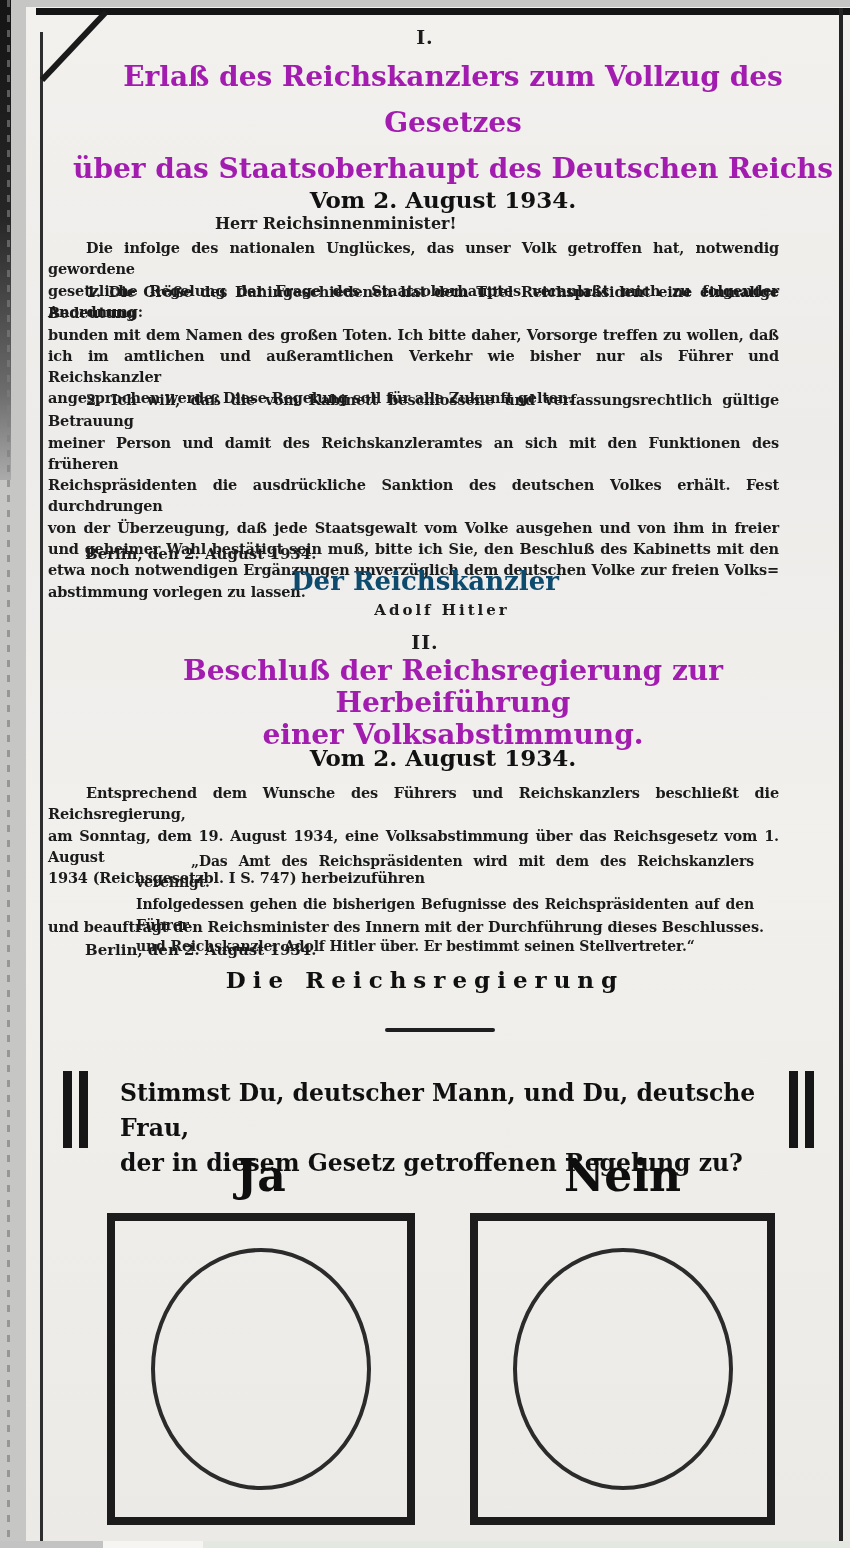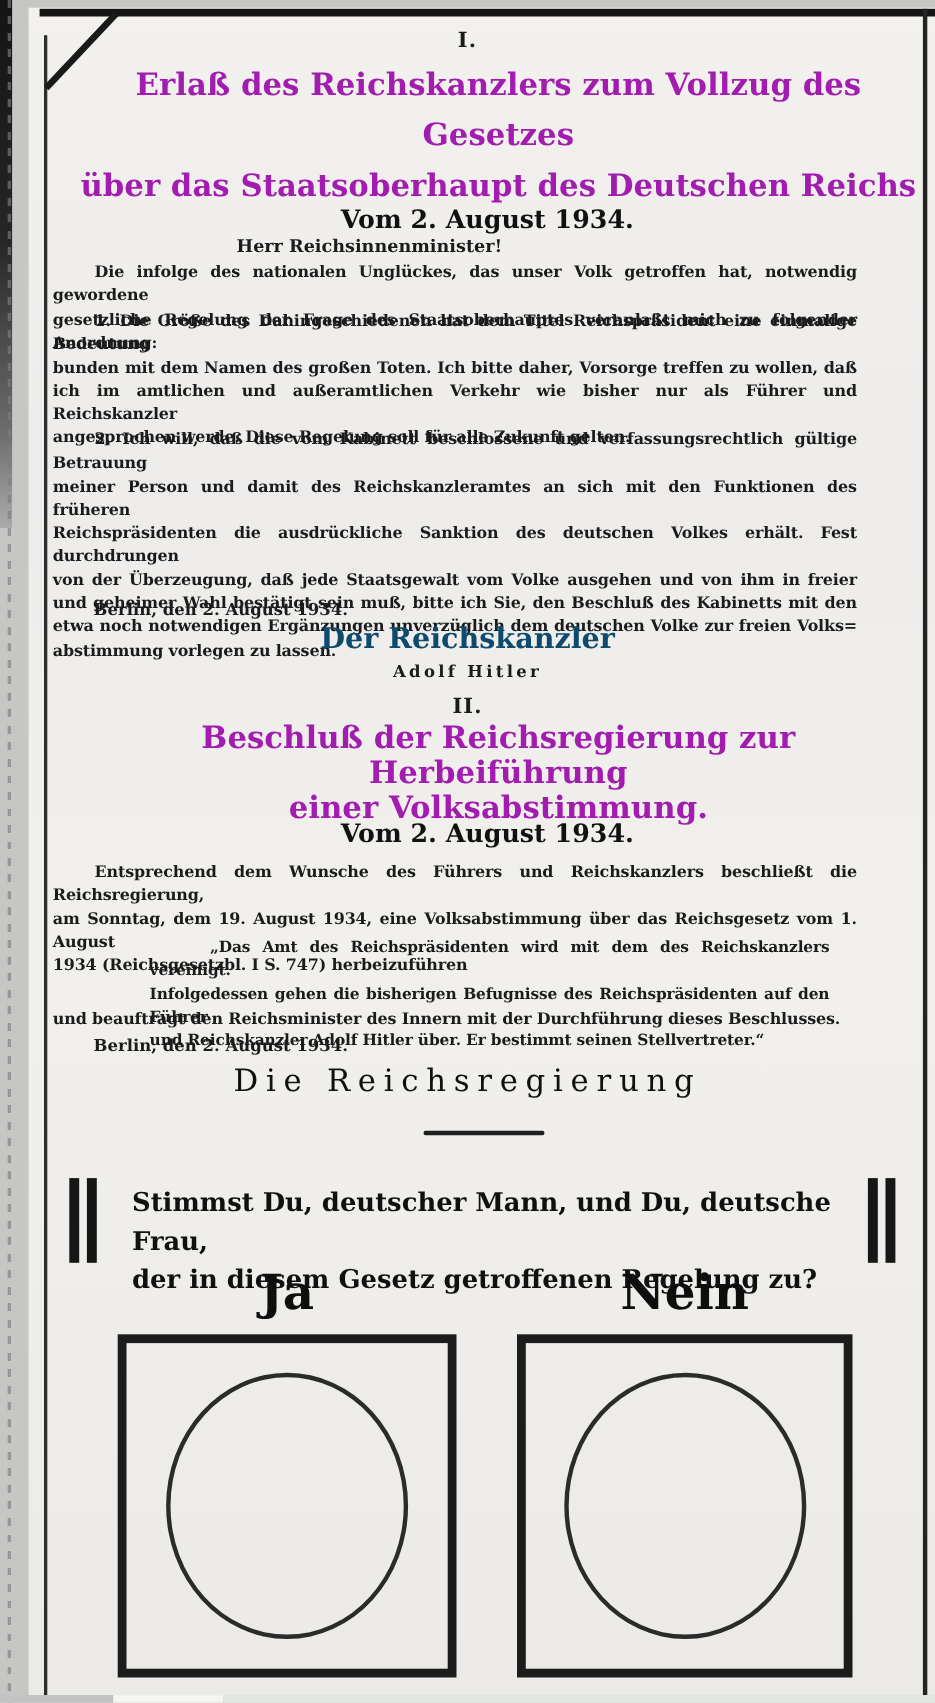--- a/index.html
+++ b/index.html
@@ -40,22 +40,22 @@
   .bl{
     font-size:14.5px;line-height:21.3px;font-weight:700;letter-spacing:-.15px;
     text-align:justify;text-align-last:justify;white-space:normal;
   }
   .bl.last{text-align-last:left;}
   .indent{text-indent:38px;}
   .indent-lg{text-indent:55px;}
   .salutation{left:215px;font-size:16px;font-weight:700;}
   .placedate{left:85px;font-size:15px;font-weight:700;}
   .sig-role{left:45px;width:760px;font-size:26px;font-weight:700;color:#0c4a6e;}
-  .sig-name{left:45px;width:760px;font-size:15px;font-weight:700;letter-spacing:3px;}
-  .issuer{left:45px;width:760px;font-size:28px;font-weight:400;letter-spacing:7px;color:#101010;}
+  .sig-name{left:62px;width:760px;font-size:15px;font-weight:700;letter-spacing:3px;}
+  .issuer{left:45px;width:760px;font-size:23px;font-weight:700;letter-spacing:7px;color:#101010;}
   .divider{left:385px;top:1028px;width:110px;height:4px;background:#1f1f1f;border-radius:2px;}
 
   
   .qbar{top:1071px;width:9px;height:77px;background:#161616;}
   .question{left:120px;top:1076px;width:670px;font-size:23.5px;line-height:35px;font-weight:700;color:#101010;}
   .vote-label{top:1150px;font-size:44px;line-height:52px;font-weight:700;color:#0e0e0e;text-align:center;}
   .vote-box{
     top:1213px;height:312px;border:8px solid #1c1c1c;box-sizing:border-box;
     display:flex;align-items:center;justify-content:center;
     background:transparent;

